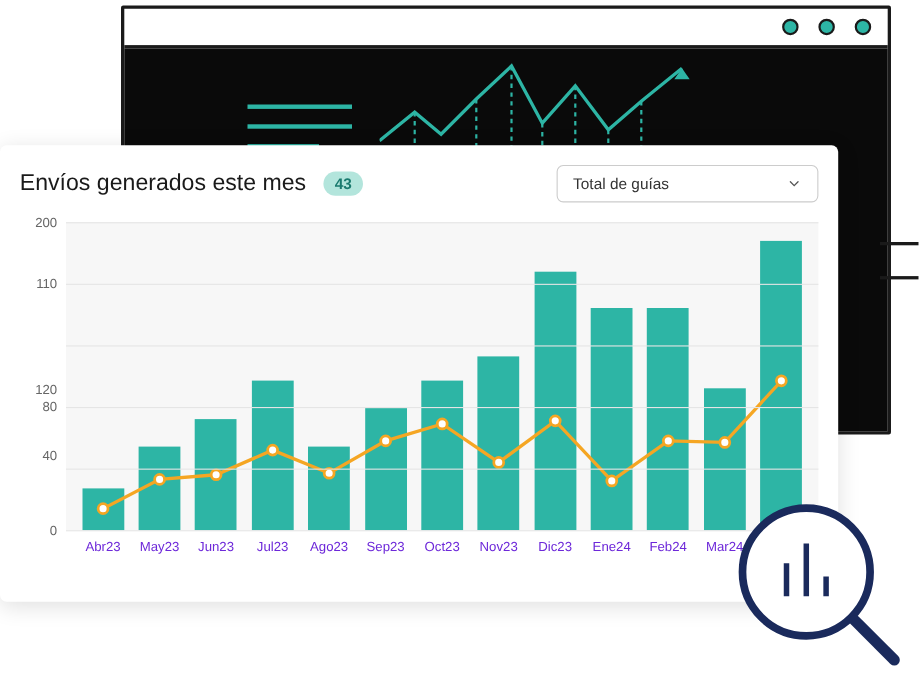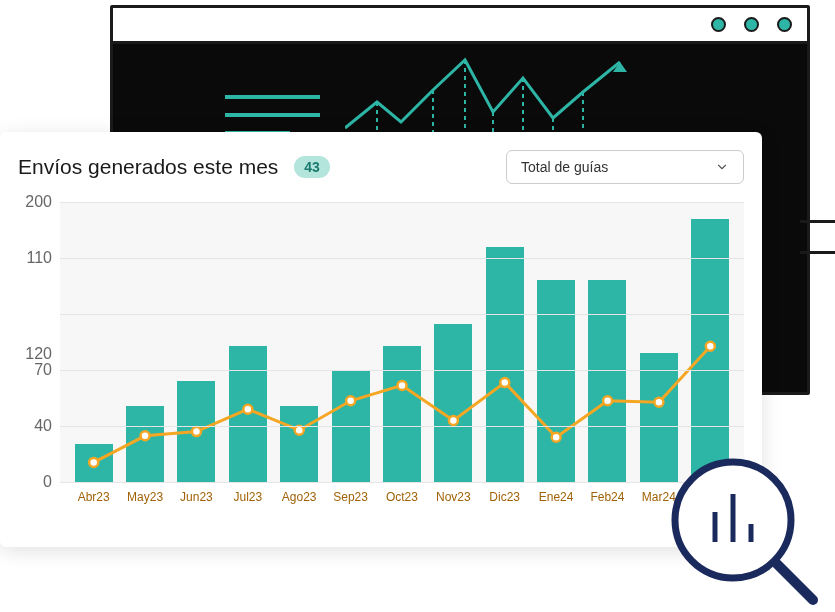--- a/index.html
+++ b/index.html
@@ -107,21 +107,21 @@
     }
     .y-axis {
       position: absolute;
       left: 0; top: 0;
       height: 280px;
       width: 42px;
     }
     .y-tick {
       position: absolute;
       right: 8px;
-      font-size: 16px;
+      font-size: 12px;
       color: #666;
       transform: translateY(-50%);
     }
     .plot {
       position: relative;
       height: 280px;
       background: #f7f7f7;
     }
     .gridline {
       position: absolute;
@@ -147,21 +147,21 @@
       width: 100%; height: 100%;
       pointer-events: none;
     }
     .x-axis {
       display: flex;
       justify-content: space-around;
       padding: 8px 8px 0 8px;
     }
     .x-tick {
       font-size: 12px;
-      color: #a16207;
+      color: #6d28d9;
       width: 38px;
       text-align: center;
     }
     
     .magnifier {
       position: absolute;
       right: 15px;
       bottom: 5px;
     }
   </style>
@@ -210,22 +210,22 @@
       <span>Total de guías</span>
       <svg width="14" height="14" viewBox="0 0 24 24">
         <path d="M6 9l6 6 6-6" fill="none" stroke="#555" stroke-width="2" stroke-linecap="round"></path>
       </svg>
     </div>
   </div>
 
   <div class="chart-area">
     <div class="y-axis" id="y-axis">
         <div class="y-tick" style="top: 280px;">0</div>
-        <div class="y-tick" style="top: 224px;">40</div>
-        <div class="y-tick" style="top: 168px;">70</div>
+        <div class="y-tick" style="top: 212px;">40</div>
+        <div class="y-tick" style="top: 168px;">80</div>
         <div class="y-tick" style="top: 112px; margin-top: 40px;">120</div>
         <div class="y-tick" style="top: 56px;">110</div>
         <div class="y-tick" style="top: 0px;">200</div>
       </div>
     <div class="plot" id="plot">
       <div class="bars" id="bars">
           <div class="bar" style="height: 37.8px;"></div>
           <div class="bar" style="height: 75.6px;"></div>
           <div class="bar" style="height: 100.8px;"></div>
           <div class="bar" style="height: 135.8px;"></div>

